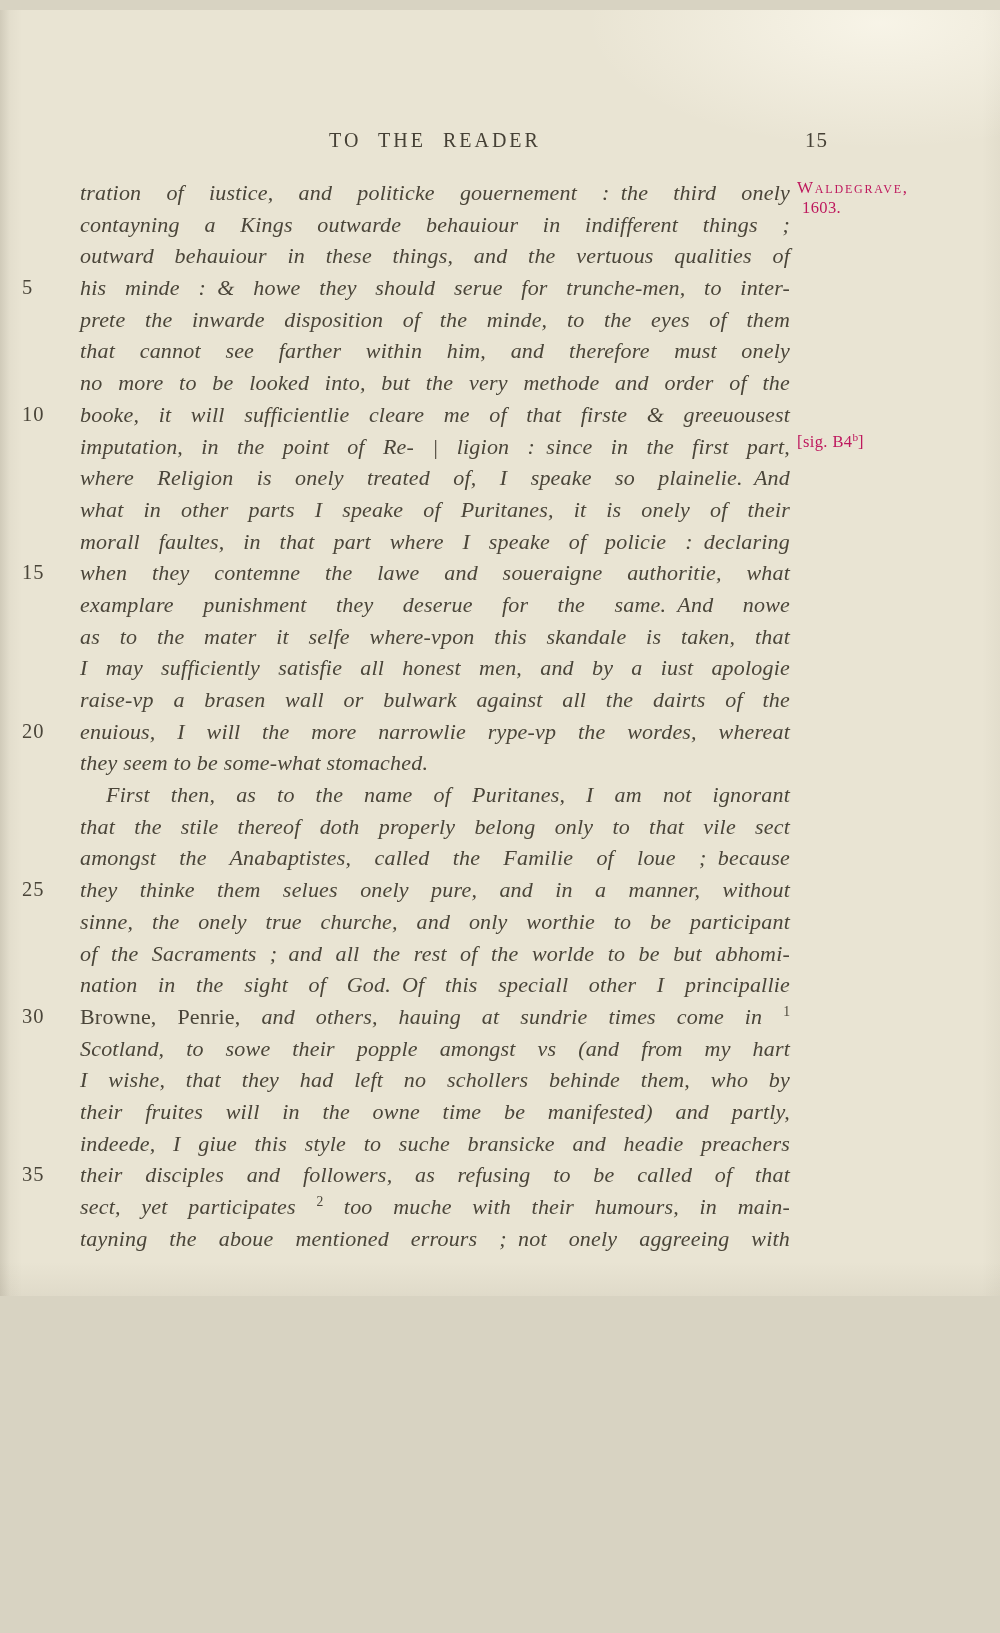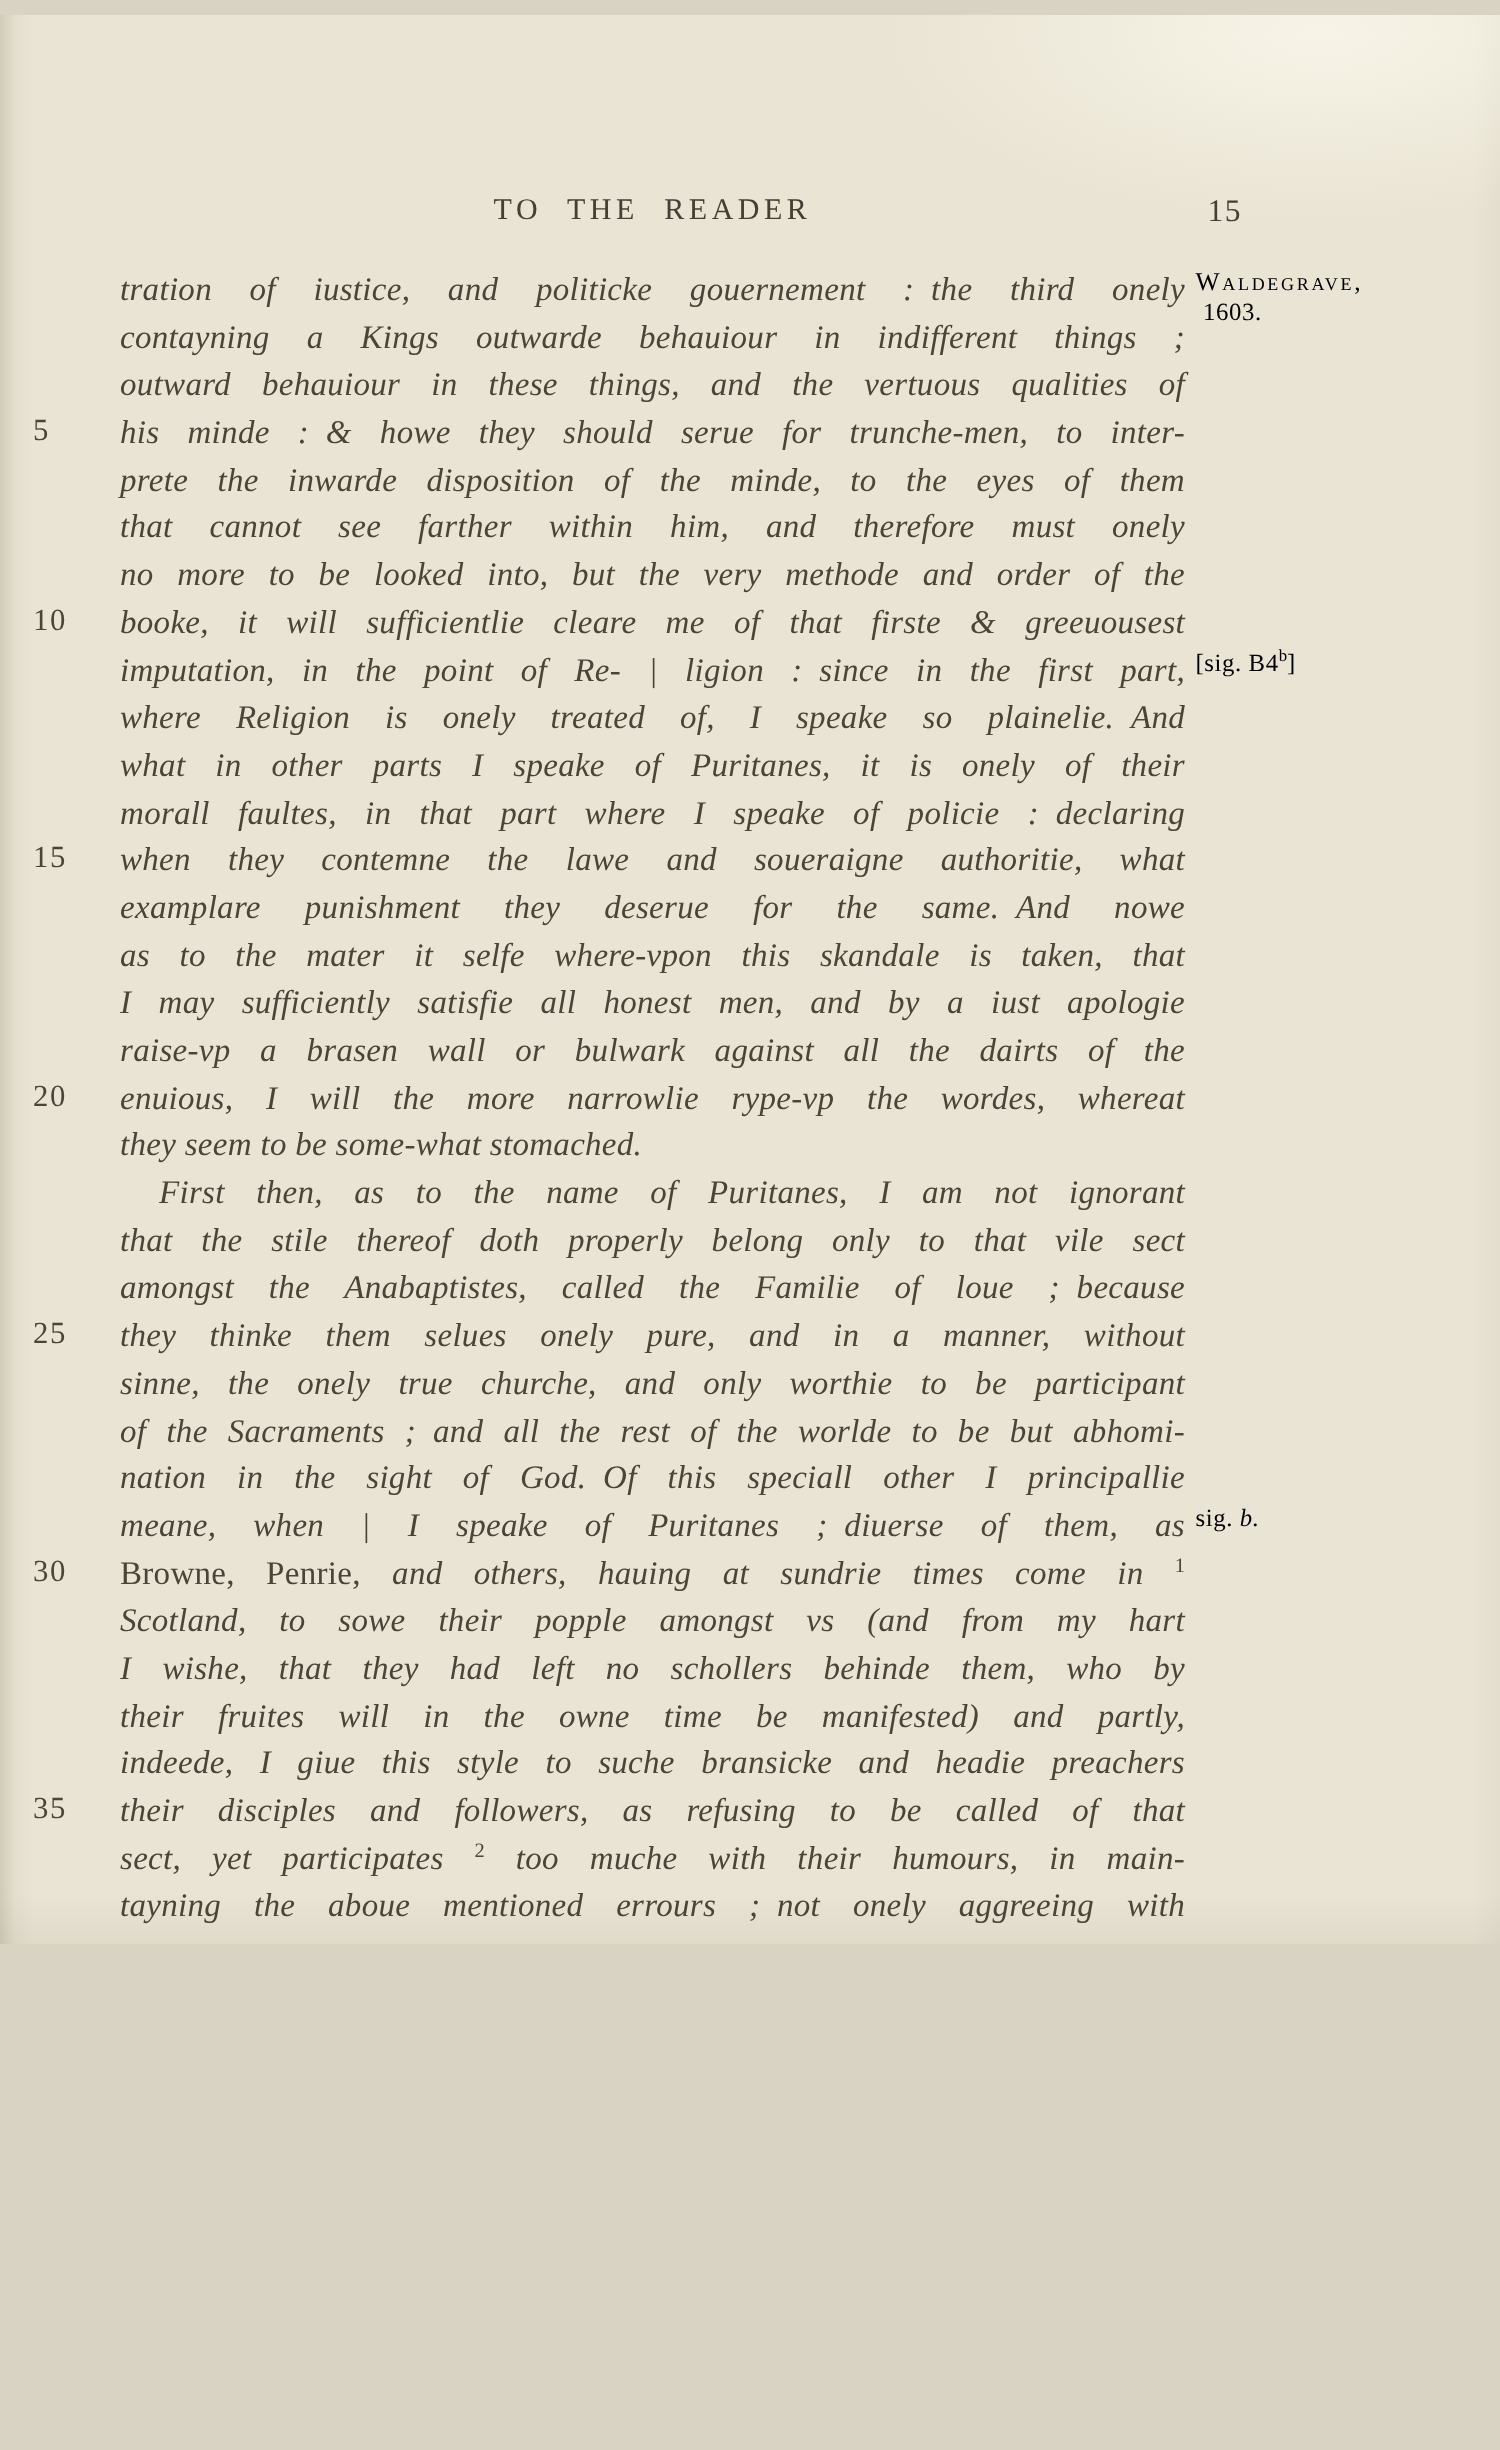--- a/index.html
+++ b/index.html
@@ -56,21 +56,21 @@
   }
   .s-i{font-style:italic;}
   .s-r{font-style:normal;}
   .s-sup{font-style:normal;font-size:0.62em;vertical-align:super;line-height:0;letter-spacing:0;}
   .s-gap{display:inline-block;width:56px;}
   .s-sc{font-style:normal;font-variant:small-caps;}
   .margin-note{
     position:absolute;left:717px;top:1px;width:200px;
     font-size:16.5px;line-height:20px;font-style:normal;
     text-align:right;text-align-last:left;letter-spacing:0.4px;
-    color:#000000;white-space:nowrap;
+    color:#be185d;white-space:nowrap;
   }
   .margin-row{white-space:nowrap;}
   .margin-row .s-sc{font-size:17px;letter-spacing:1.8px;}
   .margin-row .s-sup{font-size:0.68em;}
   .footnote{
     position:absolute;left:0;top:1253px;width:100%;
     text-align:center;text-align-last:center;
     font-size:17.5px;font-style:normal;letter-spacing:0.5px;
   }
 </style>
@@ -107,23 +107,20 @@
       <div class="line"><span class="s-i">raise-vp a brasen wall or bulwark against all the dairts of the</span></div>
       <div class="line"><span class="linenum">20</span><span class="s-i">enuious, I will the more narrowlie rype-vp the wordes, whereat</span></div>
       <div class="line last"><span class="s-i">they seem to be some-what stomached.</span></div>
       <div class="line indent"><span class="s-i">First then, as to the name of Puritanes, I am not ignorant</span></div>
       <div class="line"><span class="s-i">that the stile thereof doth properly belong only to that vile sect</span></div>
       <div class="line"><span class="s-i">amongst the Anabaptistes, called the Familie of loue ; because</span></div>
       <div class="line"><span class="linenum">25</span><span class="s-i">they thinke them selues onely pure, and in a manner, without</span></div>
       <div class="line"><span class="s-i">sinne, the onely true churche, and only worthie to be participant</span></div>
       <div class="line"><span class="s-i">of the Sacraments ; and all the rest of the worlde to be but abhomi-</span></div>
       <div class="line"><span class="s-i">nation in the sight of God. Of this speciall other I principallie</span></div>
-      <div class="line"><span class="s-i">meane, when | I speake of Puritanes ; diuerse of them, as</span><span class="margin-note">
-          <span class="margin-row" style="display: block;"><span class="s-r">sig. </span><span class="s-i">b.</span></span>
-        </span></div>
       <div class="line"><span class="linenum">30</span><span class="s-r">Browne, Penrie,</span><span class="s-i"> and others, hauing at sundrie times come in </span><span class="s-sup">1</span></div>
       <div class="line"><span class="s-i">Scotland, to sowe their popple amongst vs (and from my hart</span></div>
       <div class="line"><span class="s-i">I wishe, that they had left no schollers behinde them, who by</span></div>
       <div class="line"><span class="s-i">their fruites will in the owne time be manifested) and partly,</span></div>
       <div class="line"><span class="s-i">indeede, I giue this style to suche bransicke and headie preachers</span></div>
       <div class="line"><span class="linenum">35</span><span class="s-i">their disciples and followers, as refusing to be called of that</span></div>
       <div class="line"><span class="s-i">sect, yet participates </span><span class="s-sup">2</span><span class="s-i"> too muche with their humours, in main-</span></div>
       <div class="line"><span class="s-i">tayning the aboue mentioned errours ; not onely aggreeing with</span></div>
       <div class="footnote"><span class="s-sup">1</span><span class="s-r"> 1616, </span><span class="s-i">into.</span><span class="s-gap"></span><span class="s-sup">2</span><span class="s-r"> 1616, </span><span class="s-i">participate.</span></div>
     </div>

